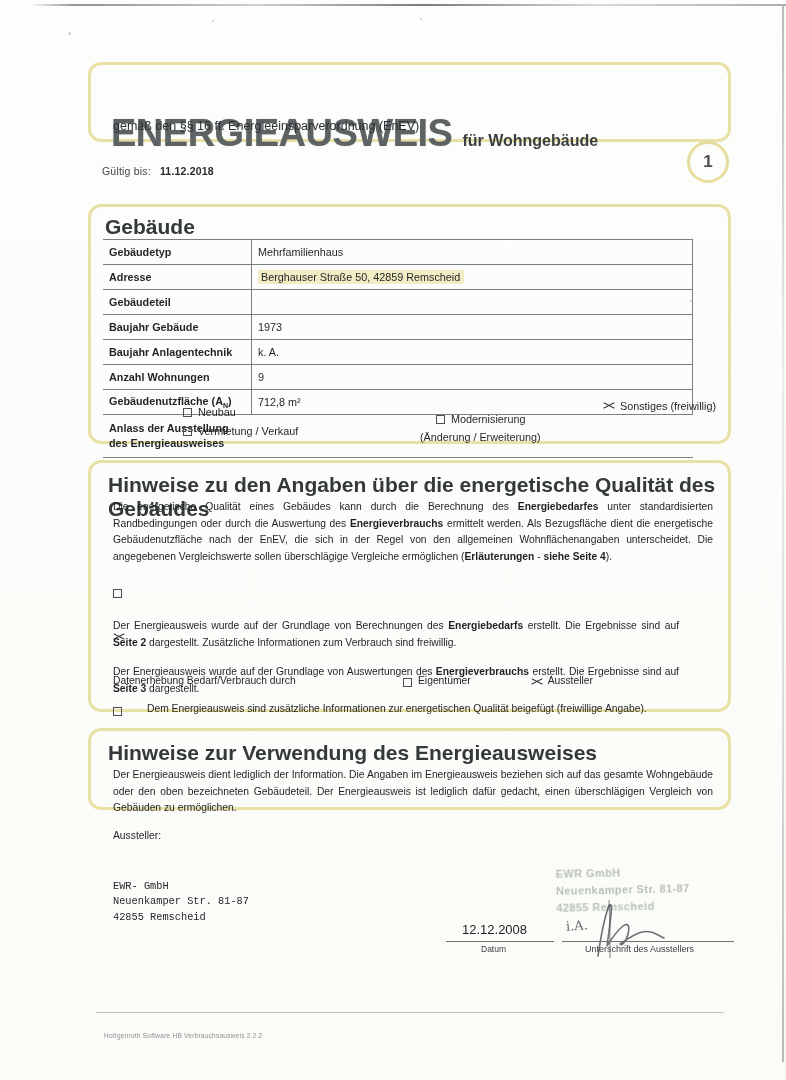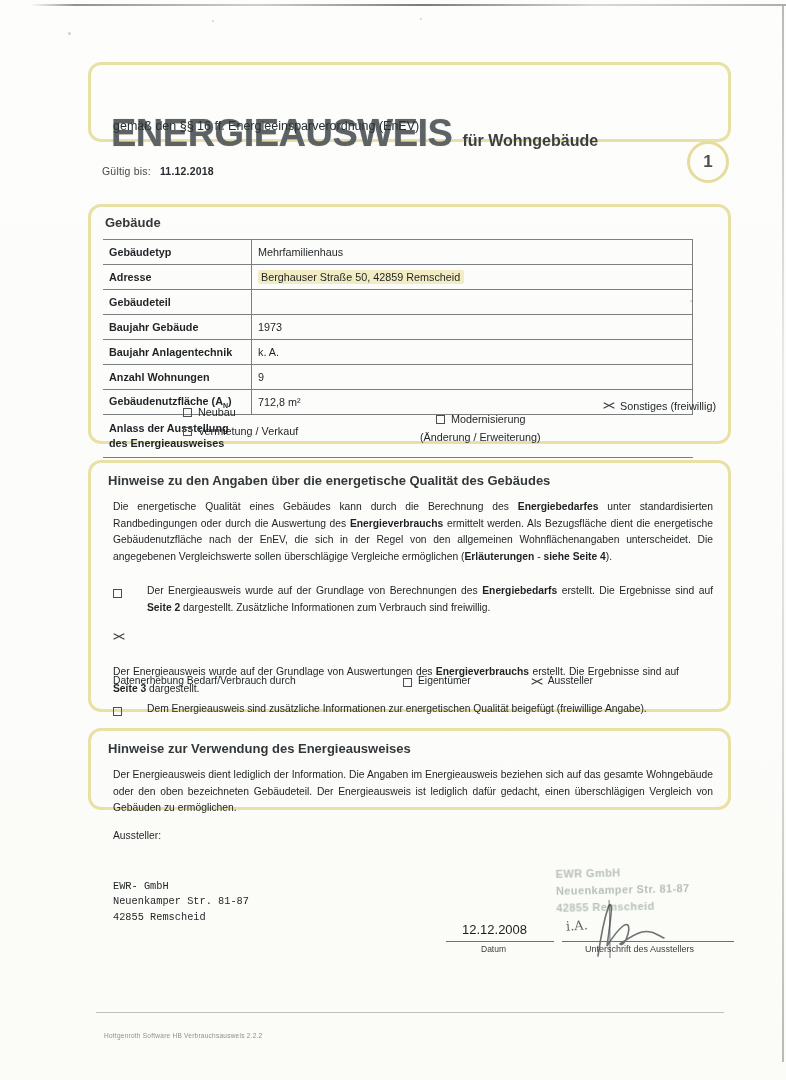--- a/index.html
+++ b/index.html
@@ -100,21 +100,21 @@
     font-size: 10.5px;
     color: #45494b;
     letter-spacing: .2px;
   }
   .valid-line b { margin-left: 9px; color: #2a2d2f; }
 
   
   #gebaeude-panel { left: 88px; top: 204px; width: 643px; height: 240px; }
   .panel-heading {
     position: absolute;
-    font-size: 13px;
+    font-size: 21px;
     font-weight: bold;
     color: #33383a;
   }
   #gebaeude-heading { left: 14px; top: 8px; }
 
   .gtable {
     position: absolute;
     left: 12px; top: 32px;
     width: 590px;
     border-collapse: collapse;
@@ -197,21 +197,21 @@
   .stmt {
     position: absolute;
     display: flex;
     gap: 0;
     font-size: 10.3px;
     line-height: 1.62;
     color: #1d2123;
   }
   .stmt .mark { width: 34px; flex: 0 0 34px; padding-top: 1px; }
   .stmt .body { width: 566px; text-align: justify; }
-  #stmt-bedarf { left: 22px; top: 120px; }
+  #stmt-bedarf { left: 22px; top: 120px; flex-direction: column; }
   #stmt-verbrauch { left: 22px; top: 166px; flex-direction: column; }
 
   .datenerhebung {
     position: absolute;
     left: 22px; top: 212px;
     width: 600px;
     font-size: 10.3px;
     color: #1d2123;
     display: flex;
     align-items: center;

